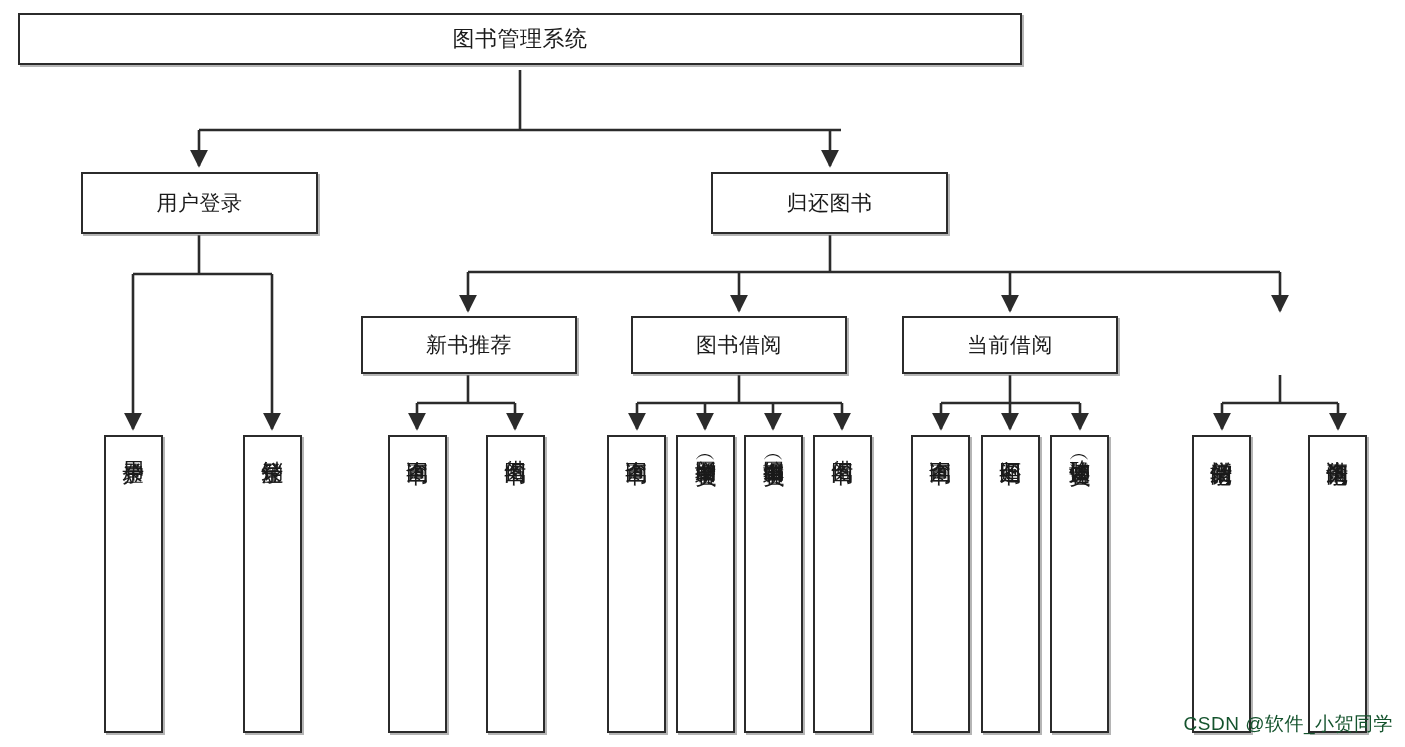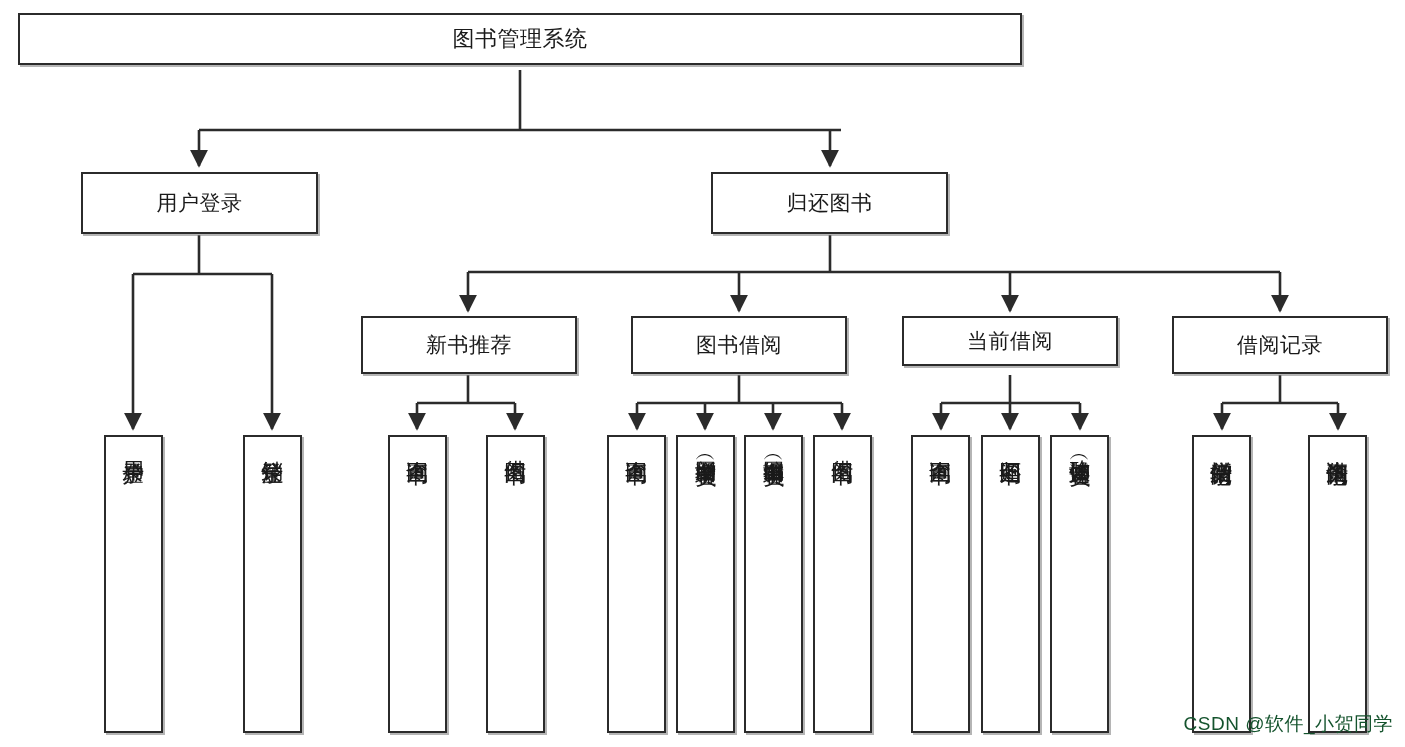--- a/index.html
+++ b/index.html
@@ -147,27 +147,24 @@
   </div>
 
   <div class="node lvl3" style="left:361px; top:316px; width:216px; height:58px;">
     <span class="lbl">新书推荐</span>
   </div>
 
   <div class="node lvl3" style="left:631px; top:316px; width:216px; height:58px;">
     <span class="lbl">图书借阅</span>
   </div>
 
-  <div class="node lvl3" style="left:902px; top:316px; width:216px; height:50px;">
+  <div class="node lvl3" style="left:902px; top:316px; width:216px; height:58px;">
     <span class="lbl">当前借阅</span>
   </div>
 
-  <div class="node lvl3" style="left:1172px; top:316px; width:216px; height:58px;">
-    <span class="lbl">借阅记录</span>
-  </div>
 
   <div class="node leaf" style="left:104px; top:435px; width:59px; height:298px;">
     <span class="lbl">用户登录</span>
   </div>
 
   <div class="node leaf" style="left:243px; top:435px; width:59px; height:298px;">
     <span class="lbl">注销登录</span>
   </div>
 
   <div class="node leaf" style="left:388px; top:435px; width:59px; height:298px;">

